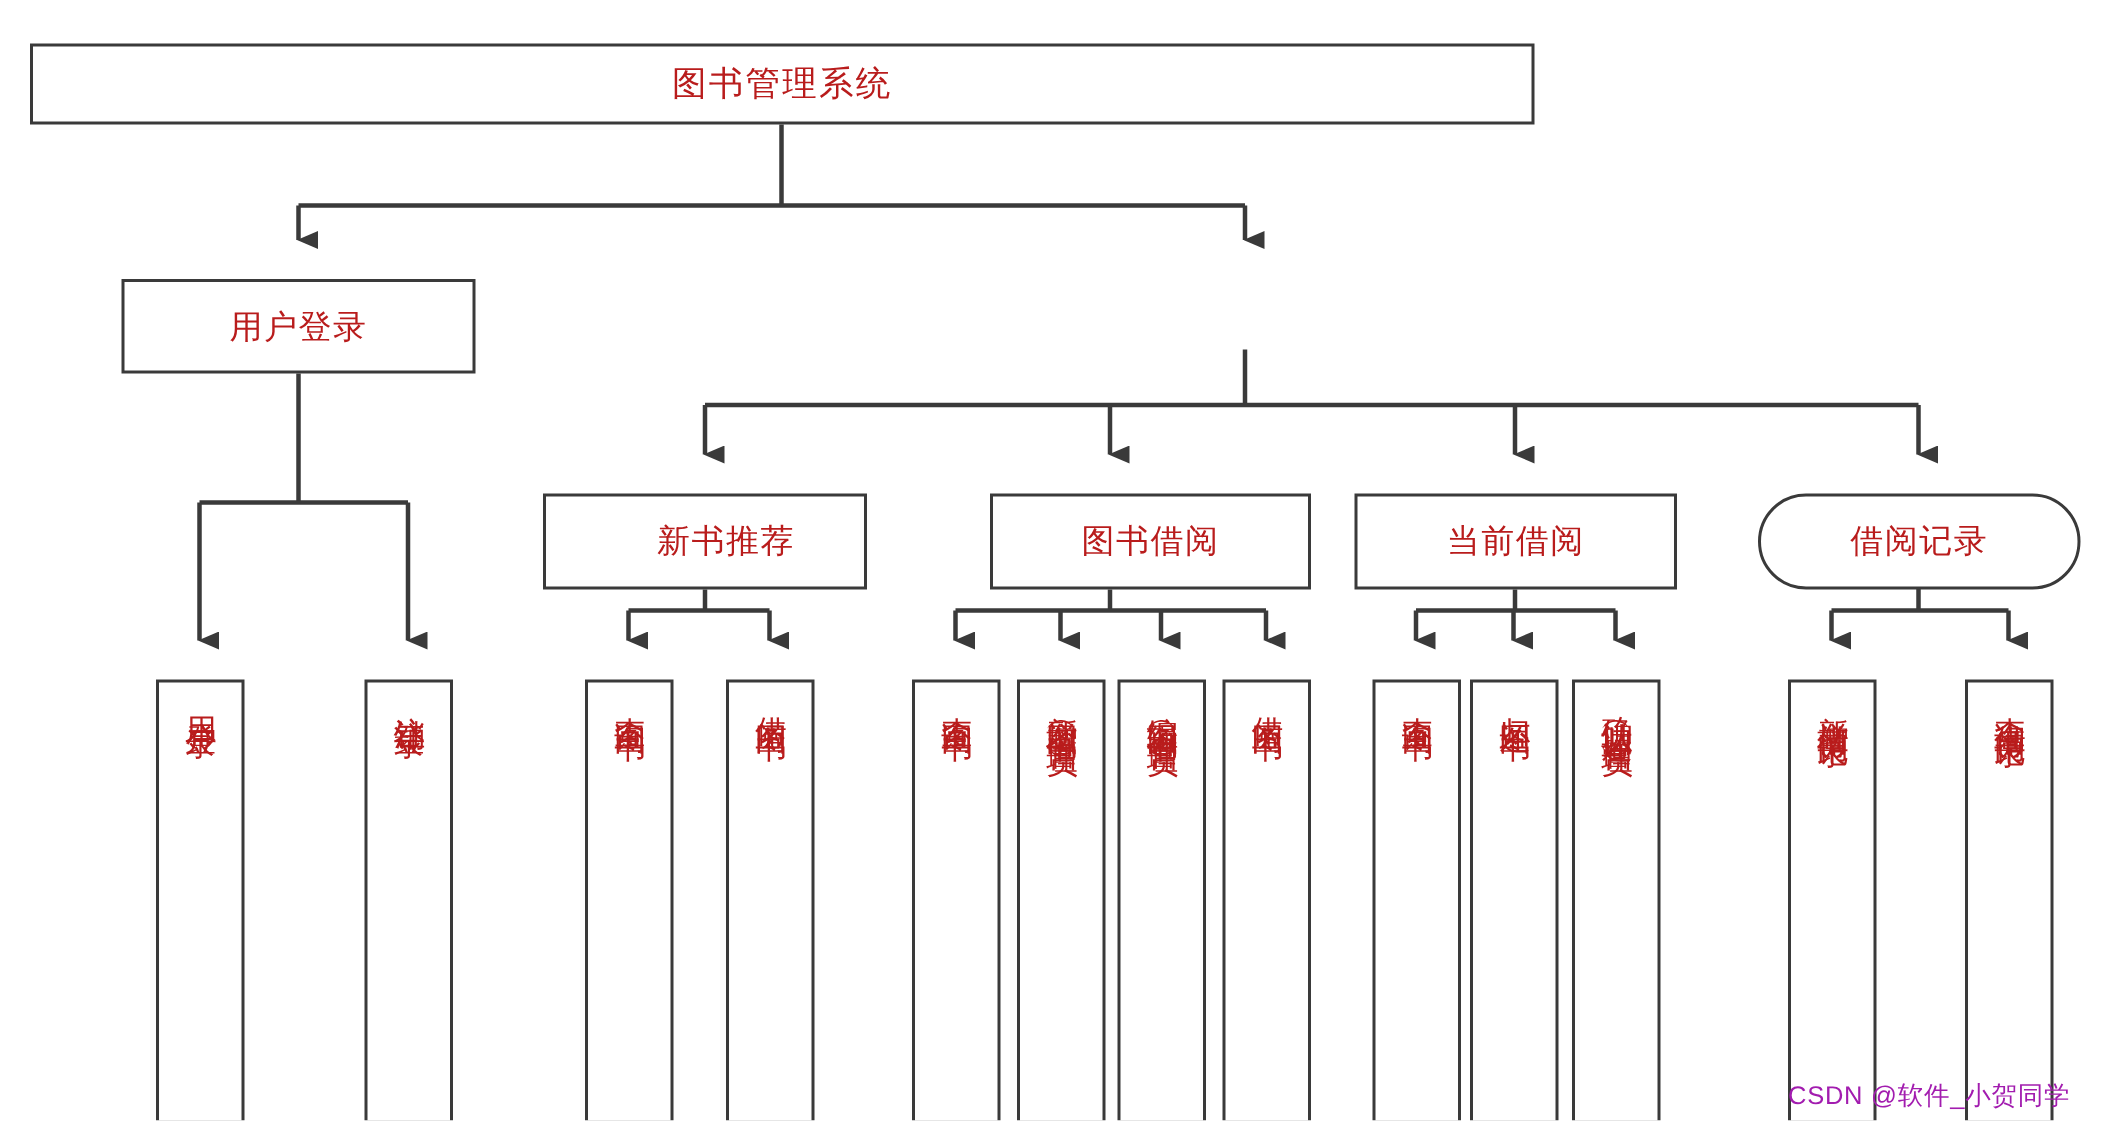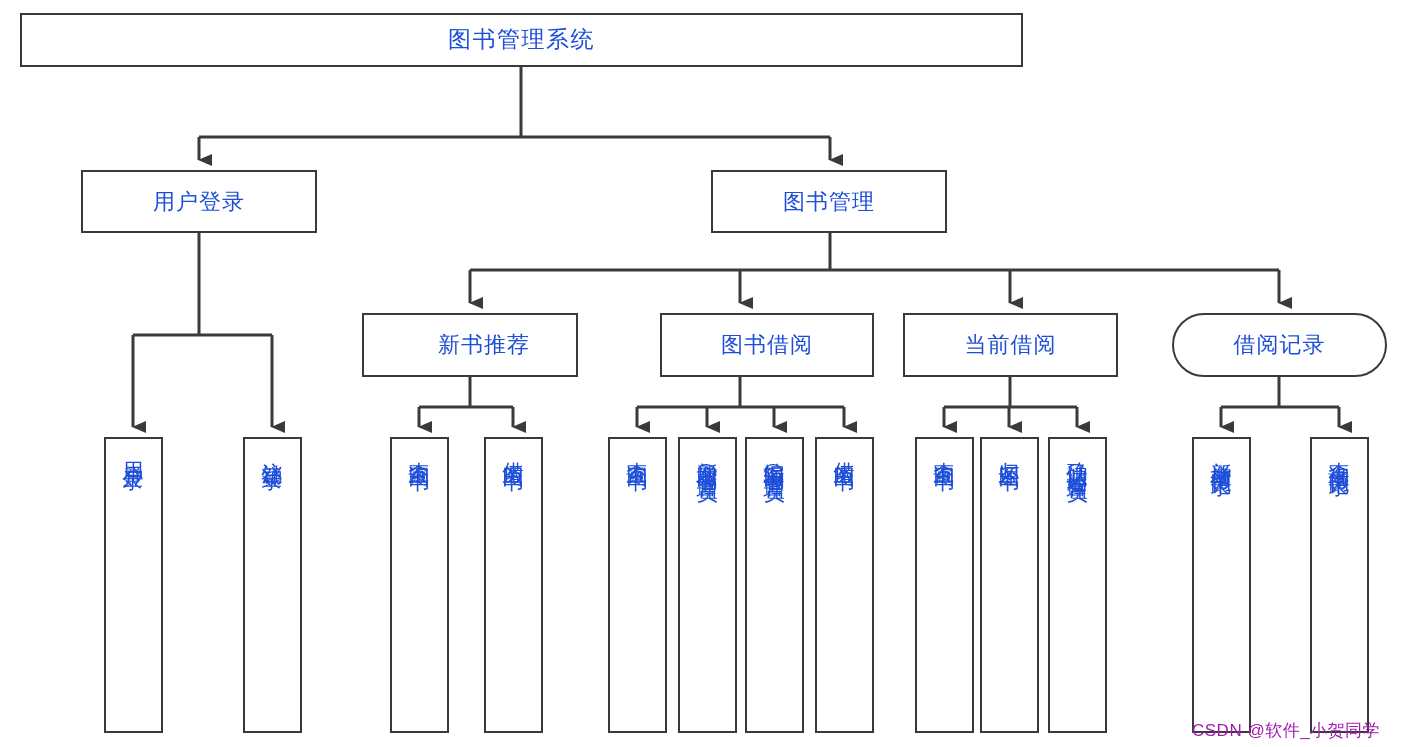--- a/index.html
+++ b/index.html
@@ -27,23 +27,24 @@
     pointer-events: none;
   }
   .node {
     position: absolute;
     box-sizing: border-box;
     background: #ffffff;
     border: 2px solid #3a3a3a;
     display: flex;
     align-items: center;
     justify-content: center;
-    color: #1d4ed8;
+    color: #b91c1c;
     line-height: 1.18;
     text-align: center;
+    margin-top: 16px;
   }
   .node .lbl {
     display: block;
     white-space: pre-line;
   }
   
   .node.h .lbl {
     font-size: 22px;
     letter-spacing: 1px;
   }
@@ -127,23 +128,20 @@
     </g>
   </svg>
 
   <div class="node h root" style="left:20px; top:13px; width:1003px; height:54px;">
     <span class="lbl">图书管理系统</span>
   </div>
 
   <div class="node h" style="left:81px; top:170px; width:236px; height:63px;">
     <span class="lbl">用户登录</span>
   </div>
-  <div class="node h" style="left:711px; top:170px; width:236px; height:63px;">
-    <span class="lbl">图书管理</span>
-  </div>
 
   <div class="node h" style="left:362px; top:313px; width:216px; height:64px;padding-left:28px;">
     <span class="lbl">新书推荐</span>
   </div>
   <div class="node h" style="left:660px; top:313px; width:214px; height:64px;">
     <span class="lbl">图书借阅</span>
   </div>
   <div class="node h" style="left:903px; top:313px; width:215px; height:64px;">
     <span class="lbl">当前借阅</span>
   </div>

